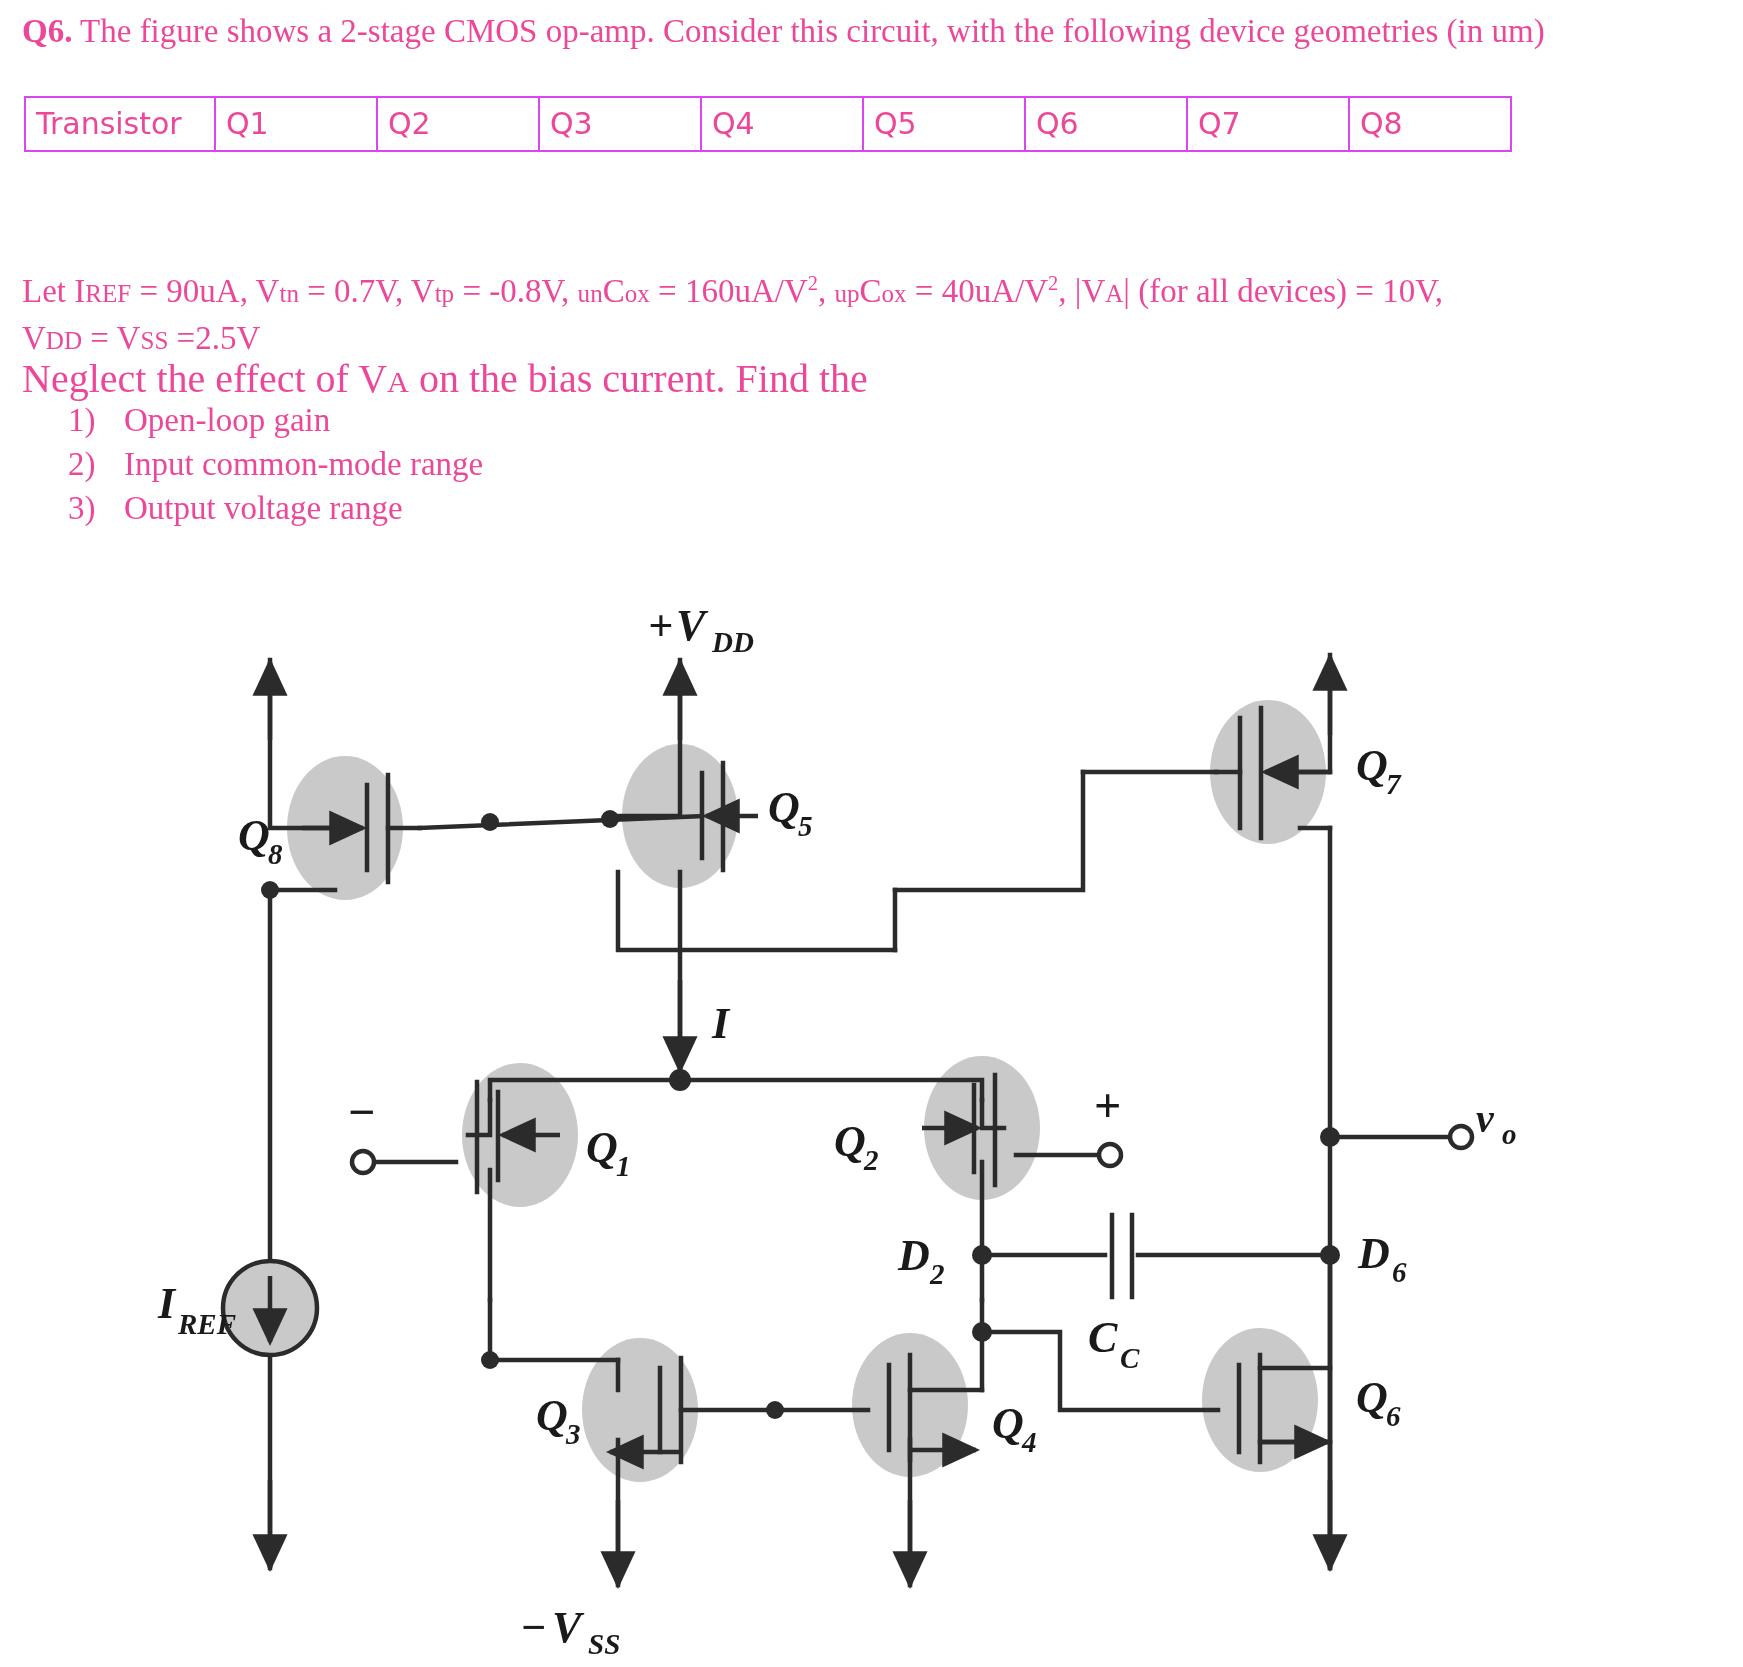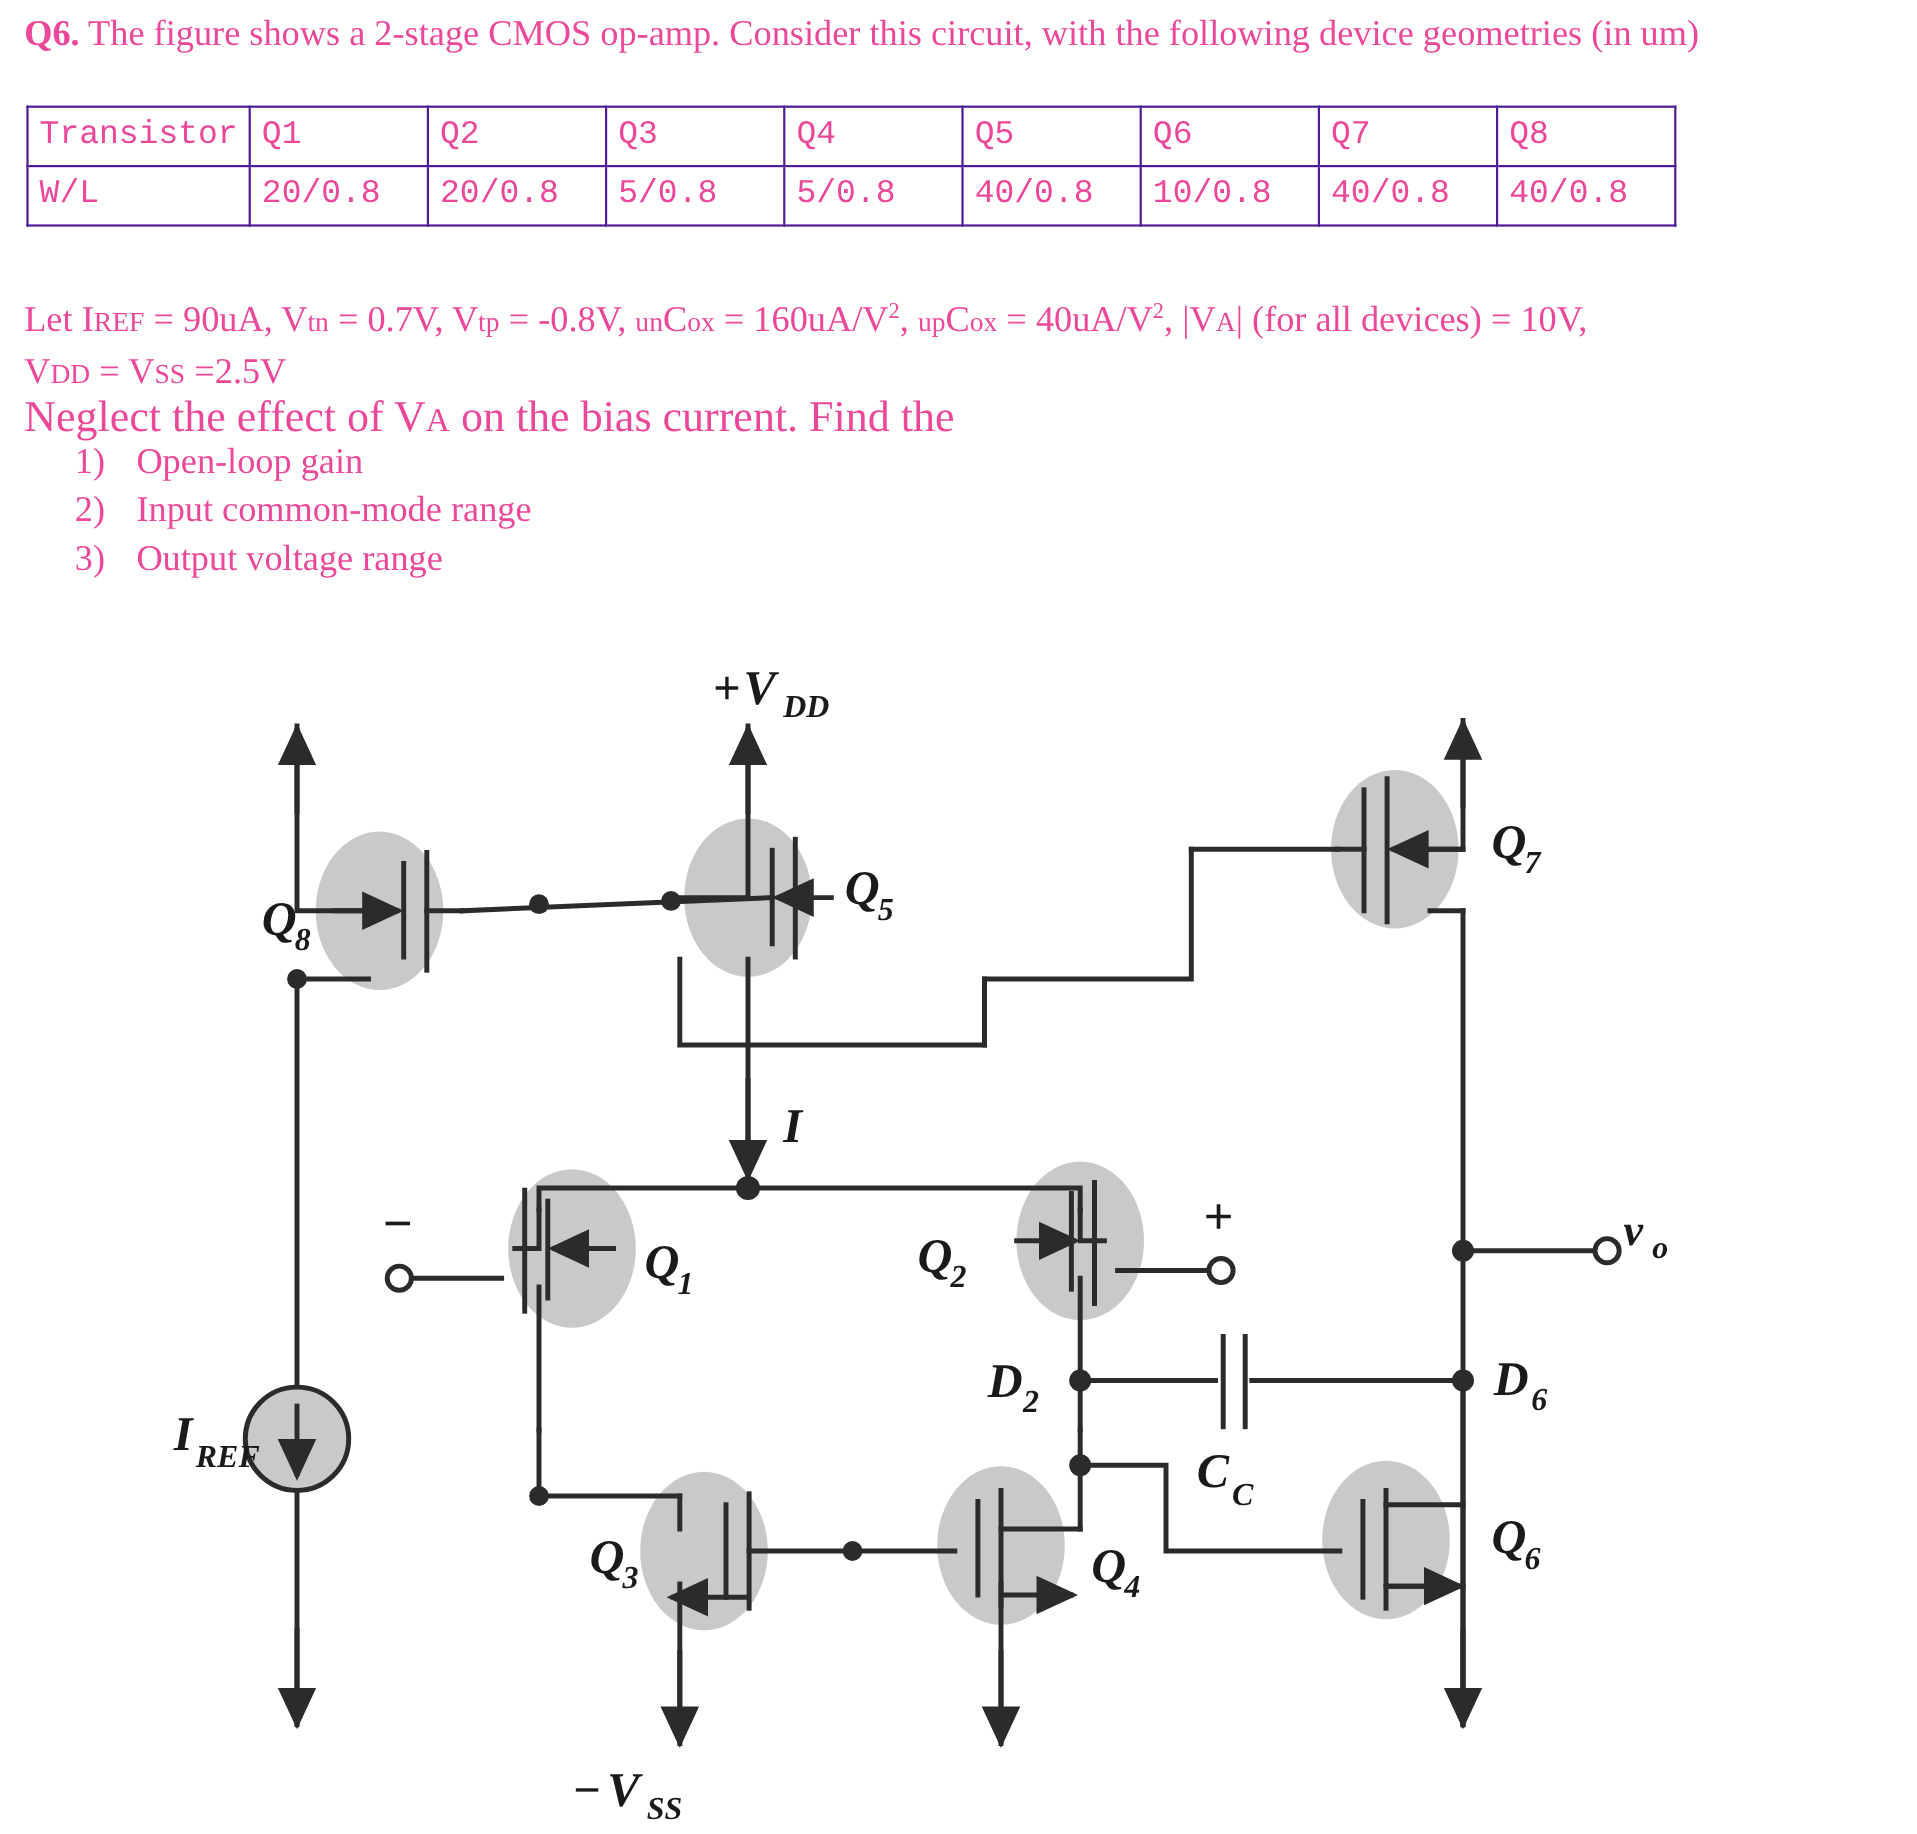--- a/index.html
+++ b/index.html
@@ -32,26 +32,25 @@
   
   .geo-table {
     position: absolute;
     left: 24px;
     top: 96px;
     border-collapse: collapse;
     font-family: "DejaVu Sans", sans-serif;
     font-size: 30px;
   }
   .geo-table td {
-    border: 2px solid #4c1d95;
+    border: 2px solid #d946ef;
     padding: 3px 10px 5px 10px;
     height: 44px;
     vertical-align: middle;
     white-space: nowrap;
-    font-family: Liberation Mono, monospace;
   }
   .geo-table td.label-col { min-width: 168px; }
   .geo-table td.data-col  { min-width: 140px; }
 
   
   .params {
     position: absolute;
     left: 22px;
     top: 261px;
     width: 1715px;
@@ -115,31 +114,20 @@
         <td class="label-col">Transistor</td>
         <td class="data-col">Q1</td>
         <td class="data-col">Q2</td>
         <td class="data-col">Q3</td>
         <td class="data-col">Q4</td>
         <td class="data-col">Q5</td>
         <td class="data-col">Q6</td>
         <td class="data-col">Q7</td>
         <td class="data-col">Q8</td>
       </tr>
-      <tr>
-        <td class="label-col">W/L</td>
-        <td class="data-col">20/0.8</td>
-        <td class="data-col">20/0.8</td>
-        <td class="data-col">5/0.8</td>
-        <td class="data-col">5/0.8</td>
-        <td class="data-col">40/0.8</td>
-        <td class="data-col">10/0.8</td>
-        <td class="data-col">40/0.8</td>
-        <td class="data-col">40/0.8</td>
-      </tr>
     </tbody>
   </table>
 
   <div class="params">
     <span>Let </span><span>I</span><span class="sc">REF</span><span> = 90uA, </span><span>V</span><span class="sc">tn</span><span> = 0.7V, </span><span>V</span><span class="sc">tp</span><span> = -0.8V, </span><span class="sc">un</span><span>C</span><span class="sc">ox</span><span> = 160uA/V</span><sup class="exp">2</sup><span>, </span><span class="sc">up</span><span>C</span><span class="sc">ox</span><span> = 40uA/V</span><sup class="exp">2</sup><span>, </span><span>|V</span><span class="sc">A</span><span>| (for all devices) = 10V,</span><br><span>V</span><span class="sc">DD</span><span> = V</span><span class="sc">SS</span><span> =2.5V</span>
   </div>
 
   <div class="neglect">
     <span>Neglect the effect of V</span><span class="sc">A</span><span> on the bias current. Find the</span>
   </div>

